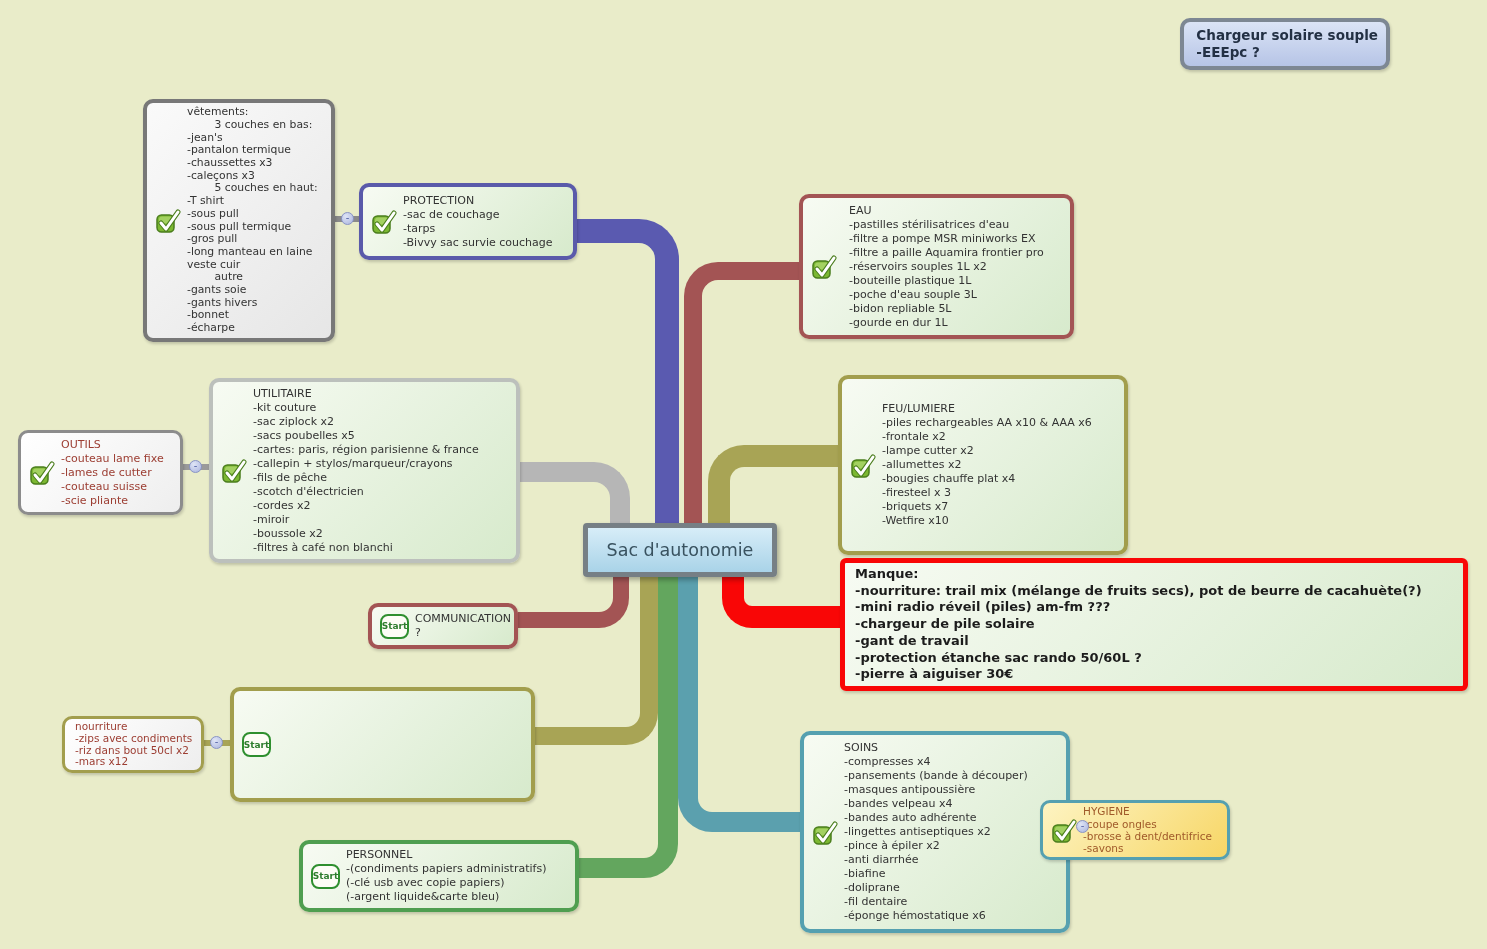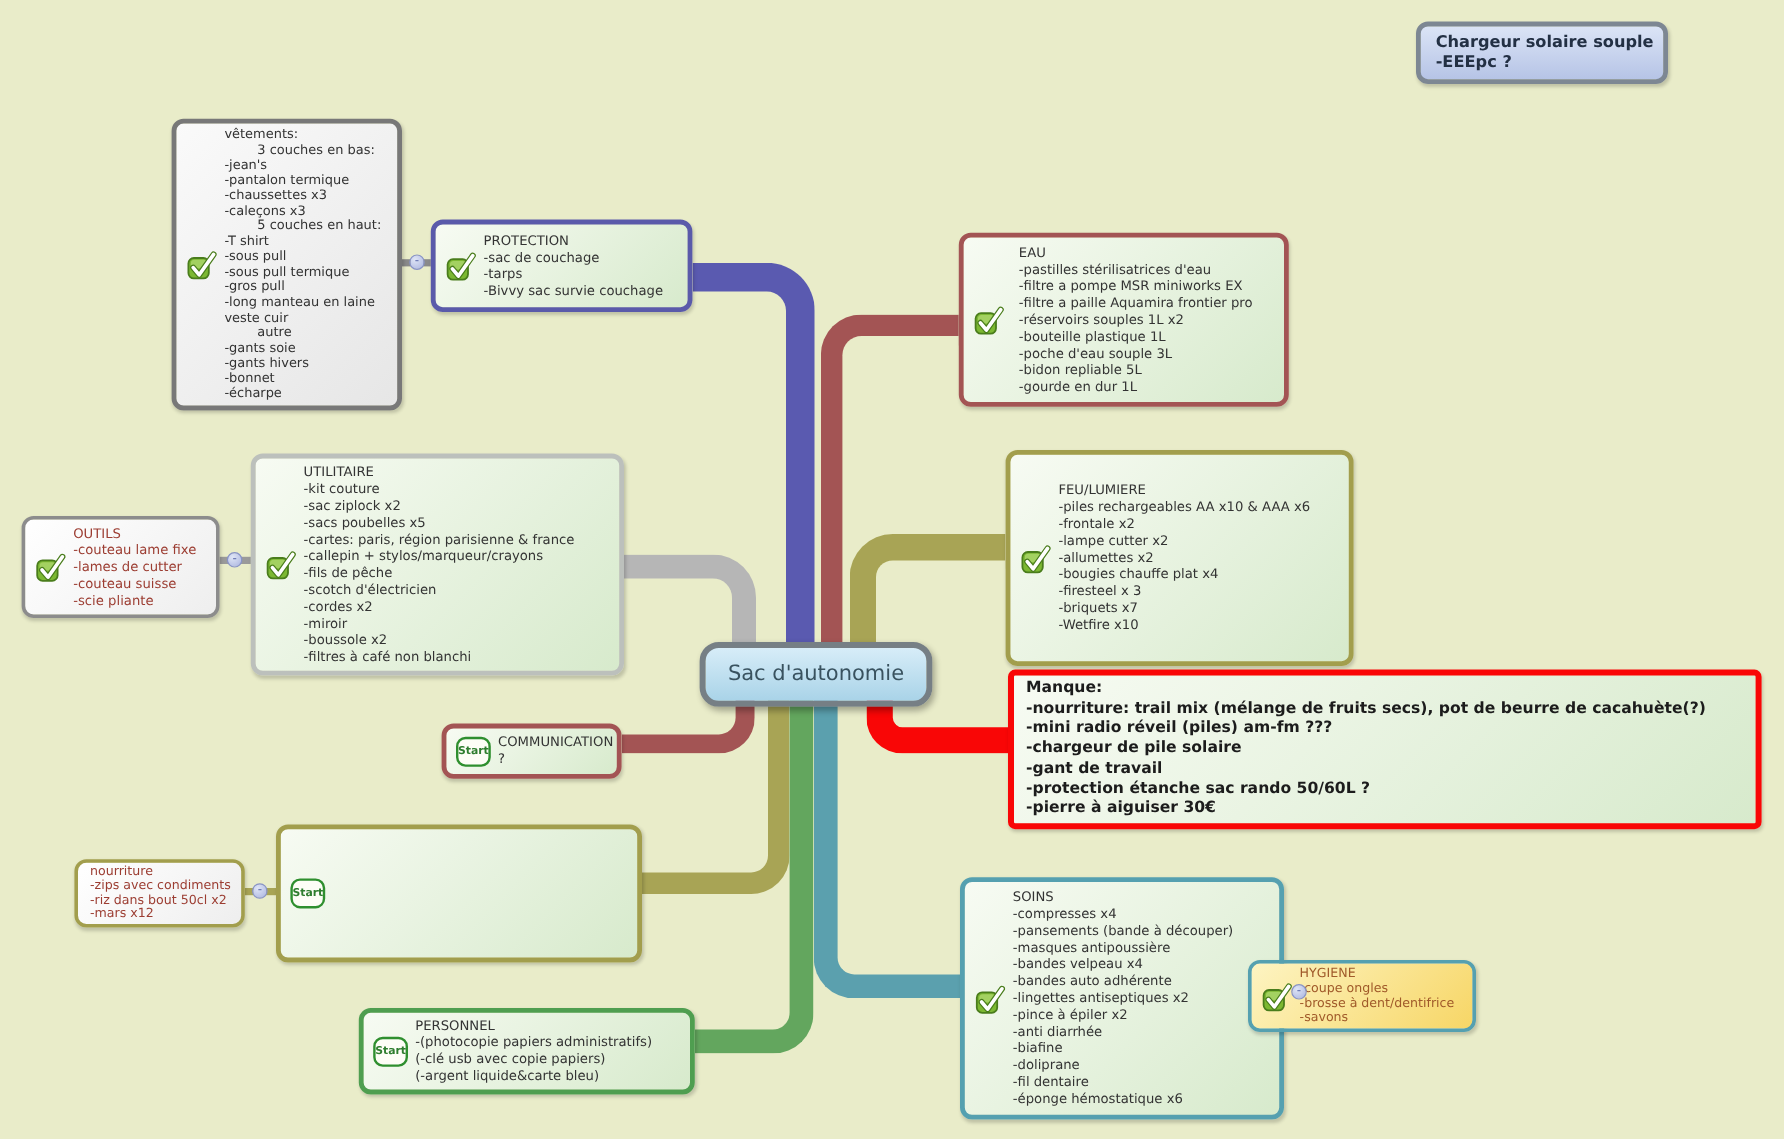--- a/index.html
+++ b/index.html
@@ -20,24 +20,24 @@
   .bg-blue   { background:linear-gradient(180deg,#dbe4f6 0%,#b6c4e6 100%); }
 
   .text-rust  { color:#9c3d32 !important; }
   .text-brown { color:#a05a2a !important; }
   .bold13 .text { font-weight:bold; font-size:13px; line-height:16.7px; color:#1c1c1c; }
   .bold-chg .text { font-weight:bold; font-size:13.5px; line-height:17px; color:#233044; }
   .dense .text { font-size:10.5px; line-height:11.7px; }
   .dense2 .text { font-size:10.5px; line-height:12.4px; }
   .lh126 .text { font-size:10.8px; line-height:12.7px; }
 
-  .root-node { z-index:4; border:5px solid #767f85; border-radius:16px;
+  .root-node { z-index:4; border:5px solid #767f85; border-radius:4px;
                background:linear-gradient(180deg,#d7edf8 0%,#a9d3e8 100%);
                display:flex; align-items:center; justify-content:center;
-               box-shadow:2px 3px 5px rgba(0,0,0,0.3);margin-top:12px; }
+               box-shadow:2px 3px 5px rgba(0,0,0,0.3); }
   .root-node .root-text { font-size:17.5px; color:#39525f; }
 
   .check-icon { flex:0 0 26px; width:26px; height:27px; }
   .start-icon { flex:0 0 29px; width:29px; height:25px; border:2px solid #2f8f2f; border-radius:8px;
                 background:#fdfdf6; color:#2f7d2f; font-size:9px; font-weight:bold;
                 display:flex; align-items:center; justify-content:center; }
 
   .collapse-dot { position:absolute; z-index:3; width:13px; height:13px; border-radius:50%;
                   background:radial-gradient(circle at 35% 30%, #dfe5f6, #aab4de);
                   border:1px solid #8893c6; color:#5665a8; font-size:10px; line-height:10px;
@@ -150,21 +150,21 @@
   </div>
 
   <div class="node bg-white dense" style="left:62px;top:716px;width:142px;height:57px;border:3px solid #a29e4d;padding-left:10px;">
     <div class="text text-rust"><div class="line">nourriture</div><div class="line">-zips avec condiments</div><div class="line">-riz dans bout 50cl x2</div><div class="line">-mars x12</div></div>
   </div>
 
   <div class="node bg-green" style="left:299px;top:840px;width:280px;height:72px;border:4px solid #4f9e50;">
     <div class="start-icon">
         <span>Start</span>
       </div>
-    <div class="text"><div class="line">PERSONNEL</div><div class="line">-(photocopie papiers administratifs)</div><div class="line">(-clé usb avec copie papiers)</div><div class="line">(-argent liquide&amp;carte bleu)</div></div>
+    <div class="text"><div class="line">PERSONNEL</div><div class="line">-(condiments papiers administratifs)</div><div class="line">(-clé usb avec copie papiers)</div><div class="line">(-argent liquide&amp;carte bleu)</div></div>
   </div>
 
   <div class="node bg-green" style="left:800px;top:731px;width:270px;height:202px;border:4px solid #55a0b0;">
     <svg class="check-icon" viewBox="0 0 26 27">
       <rect x="2" y="8" width="17" height="17" rx="4.5" fill="#7cb832" stroke="#4a7d1c" stroke-width="1.5"></rect>
       <rect x="4" y="9.5" width="13.5" height="7" rx="3" fill="#aad56a" opacity="0.85"></rect>
       <path d="M6 16 l5 6 L23 5" fill="none" stroke="#4a7d1c" stroke-width="5" stroke-linecap="round" stroke-linejoin="round"></path>
       <path d="M6 16 l5 6 L23 5" fill="none" stroke="#ffffff" stroke-width="3" stroke-linecap="round" stroke-linejoin="round"></path>
     </svg>
     <div class="text"><div class="line">SOINS</div><div class="line">-compresses x4</div><div class="line">-pansements (bande à découper)</div><div class="line">-masques antipoussière</div><div class="line">-bandes velpeau x4</div><div class="line">-bandes auto adhérente</div><div class="line">-lingettes antiseptiques x2</div><div class="line">-pince à épiler x2</div><div class="line">-anti diarrhée</div><div class="line">-biafine</div><div class="line">-doliprane</div><div class="line">-fil dentaire</div><div class="line">-éponge hémostatique x6</div></div>

